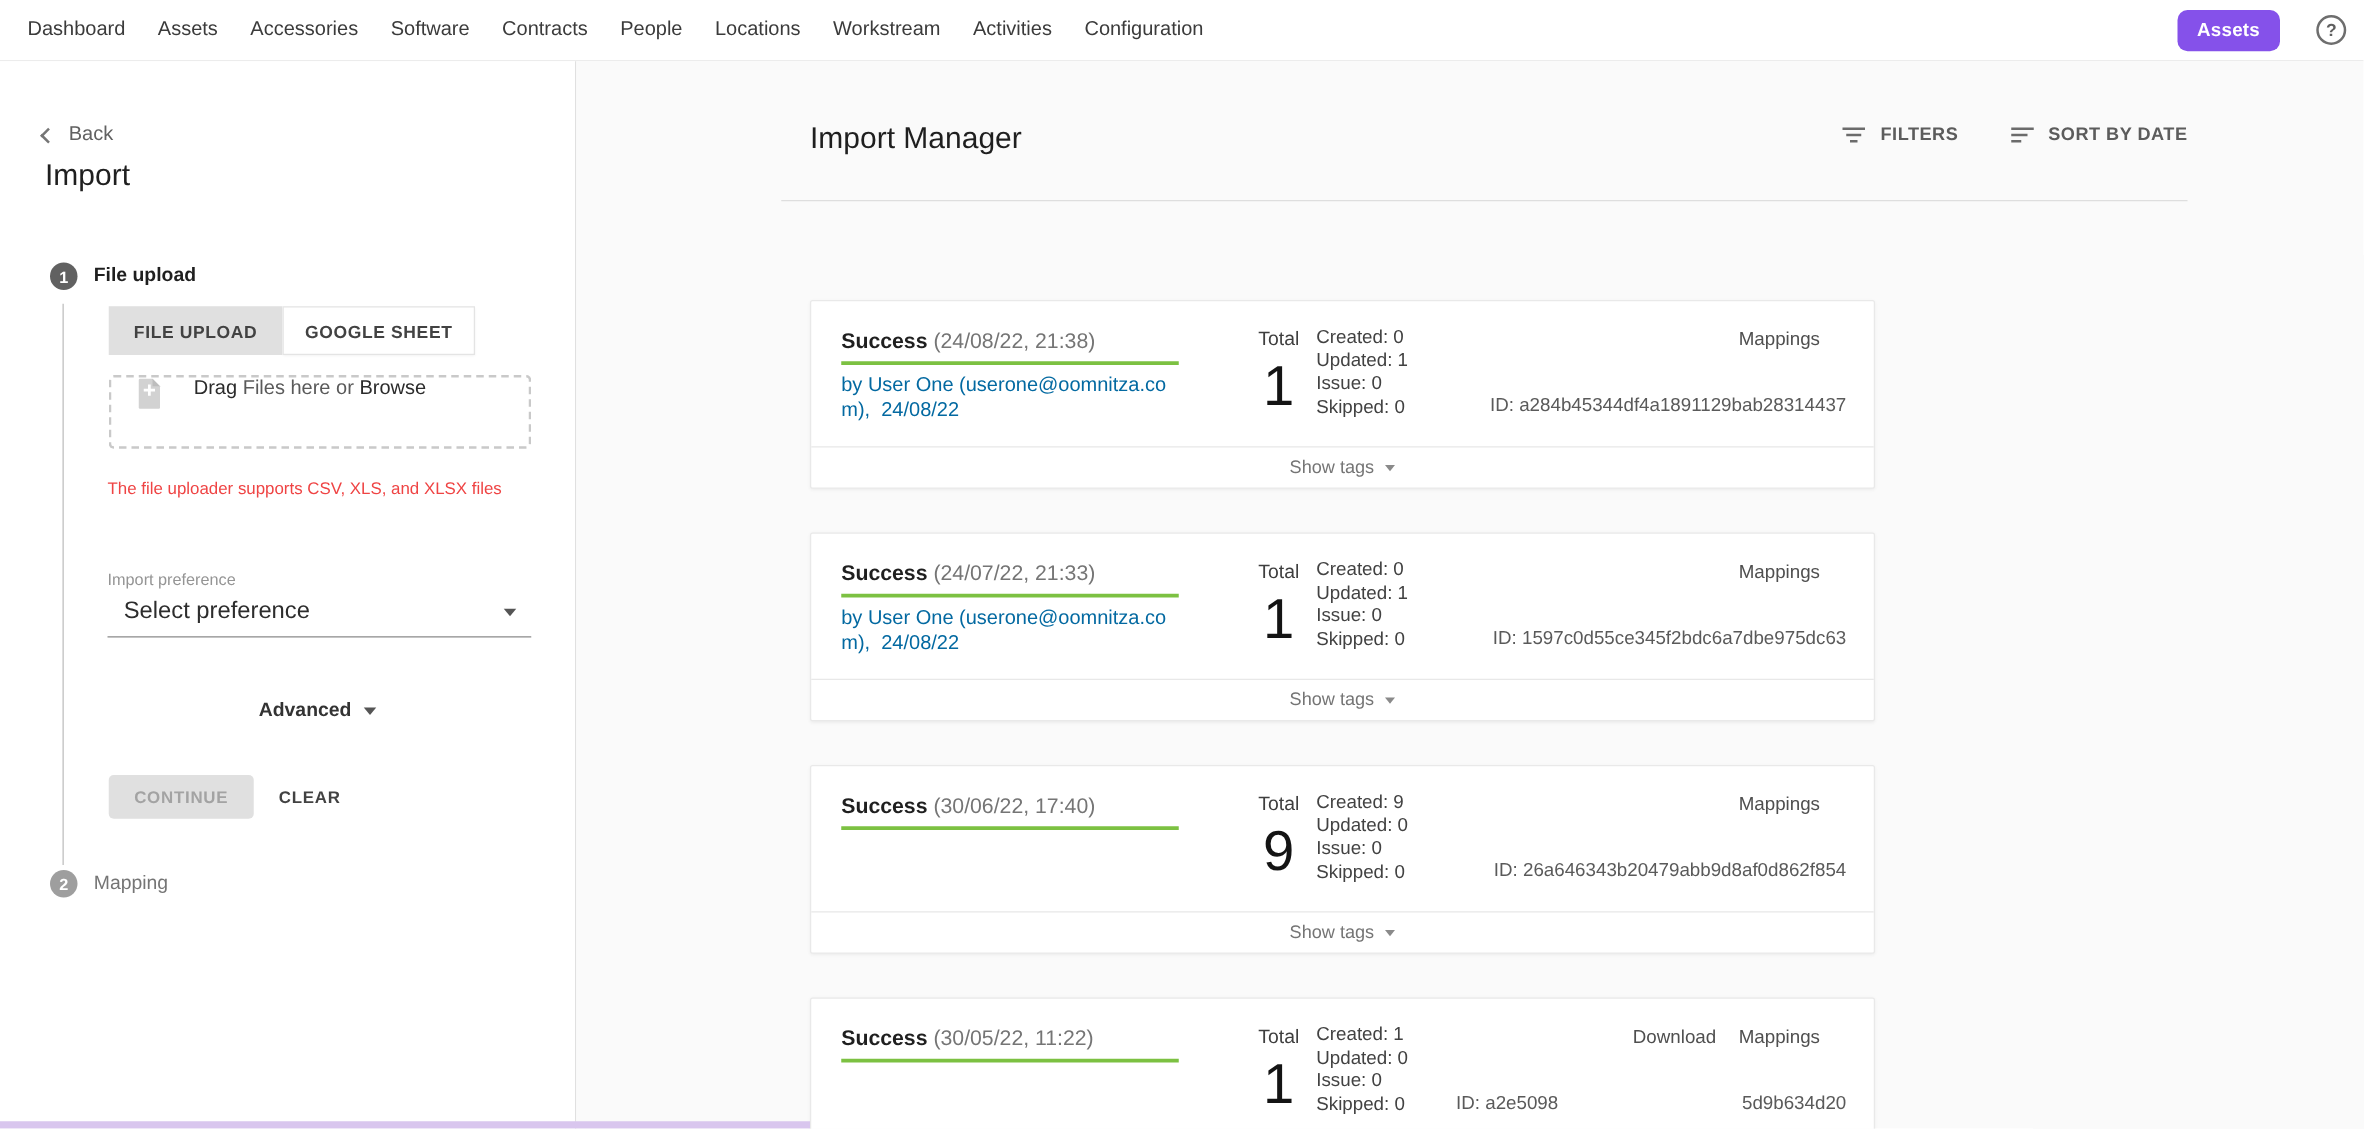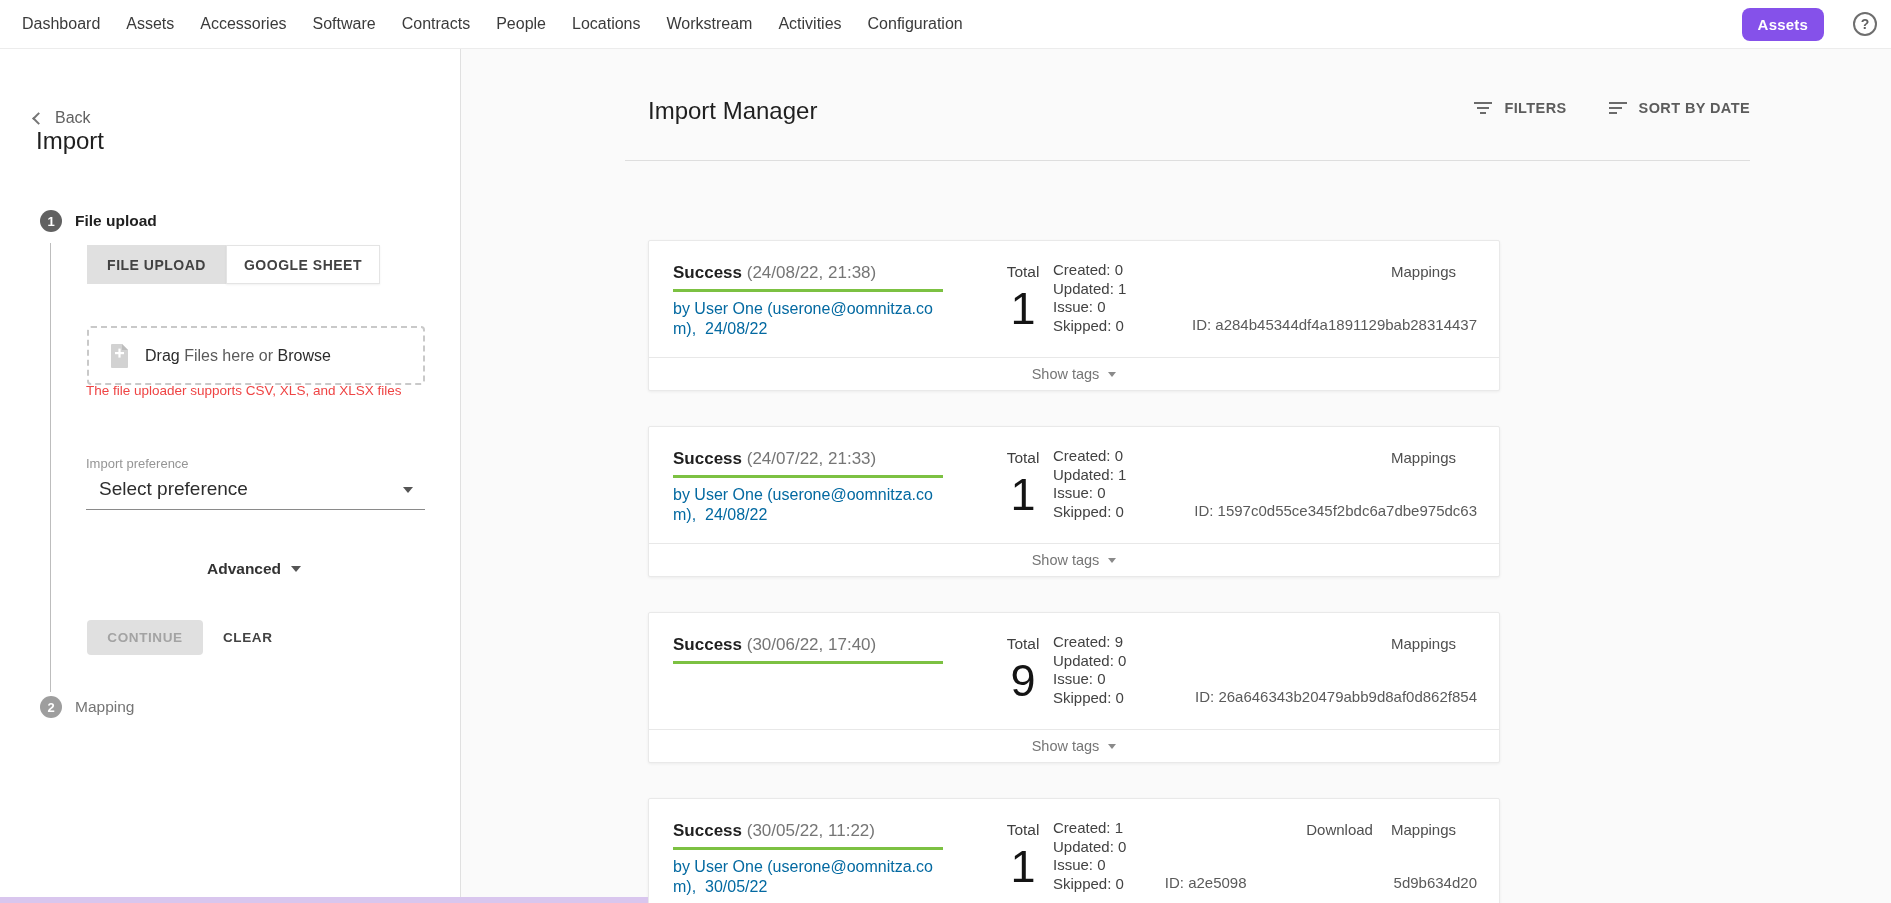--- a/index.html
+++ b/index.html
@@ -22,21 +22,21 @@
   }
   .help-circle {
     width:24px; height:24px; border-radius:50%; border:2px solid #6e6e6e; color:#5f5f5f;
     display:flex; align-items:center; justify-content:center; font-size:14px; font-weight:bold; cursor:pointer;
   }
   
   .sidebar {
     position:absolute; top:49px; left:0; width:461px; bottom:0; background:#fff;
     border-right:1px solid #e0e0e0;
   }
-  .back-row { position:absolute; left:34px; top:60px; display:flex; align-items:center; gap:12px; cursor:pointer; }
+  .back-row { position:absolute; left:34px; top:50px; display:flex; align-items:center; gap:12px; cursor:pointer; }
   .chev-left { width:9px; height:9px; border-left:2px solid #757575; border-bottom:2px solid #757575; transform:rotate(45deg); }
   .back-label { font-size:16px; color:#616161; }
   .sidebar-title { position:absolute; left:36px; top:78px; font-size:24px; font-weight:400; color:#1f1f1f; }
   .step-connector { position:absolute; left:50px; top:194px; width:1px; height:449px; background:#bdbdbd; }
   .step { position:absolute; display:flex; align-items:center; gap:13px; }
   .step1 { left:40px; top:161px; }
   .step2 { left:40px; top:647px; }
   .step-circle {
     width:22px; height:22px; border-radius:50%; color:#fff; font-size:13px; font-weight:bold;
     display:flex; align-items:center; justify-content:center; flex:0 0 22px;
@@ -46,22 +46,22 @@
   .step1 .step-label { font-size:15.5px; font-weight:bold; color:#1f1f1f; }
   .step2 .step-label { font-size:15.5px; color:#757575; }
   .tabs { position:absolute; left:87px; top:196px; display:flex; }
   .tab {
     height:39px; display:flex; align-items:center; justify-content:center;
     font-size:14px; font-weight:bold; letter-spacing:.5px; color:#424242; cursor:pointer;
   }
   .tab-active { width:139px; background:#e0e0e0; }
   .tab-inactive { width:154px; background:#fff; border:1px solid #e4e4e4; box-shadow:0 1px 2px rgba(0,0,0,.06); }
   .dropzone {
-    position:absolute; left:87px; top:277px; width:338px; height:59px;
-    border:2px dashed #c9c9c9; border-radius:4px; display:flex; align-items:center; padding-left:20px; gap:14px; cursor:pointer;
+    position:absolute; left:87px; top:251px; width:338px; height:59px;
+    border:2px dashed #c9c9c9; border-radius:4px; display:flex; align-items:flex-start; padding-left:20px; gap:24px; cursor:pointer;
   }
   .dz-text { font-size:16px; color:#5a5a5a; }
   .dz-strong { color:#2b2b2b; }
   .upload-hint { position:absolute; left:86px; top:334px; font-size:13.5px; color:#ef4444; }
   .pref-label { position:absolute; left:86px; top:407px; font-size:13px; color:#959595; }
   .select {
     position:absolute; left:86px; top:421px; width:339px; height:40px;
     border-bottom:1px solid #8a8a8a; cursor:pointer;
   }
   .select-value { position:absolute; left:13px; top:8px; font-size:19px; color:#2d2d2d; }
@@ -317,21 +317,20 @@
           <span class="caret-down"></span>
         </div>
       </article>
 
       <article class="card">
         <div class="status-line">
           <span class="status-word">Success</span>
           <span class="status-time">(30/05/22, 11:22)</span>
         </div>
         <div class="green-rule"></div>
-        <div class="byline">by User One (userone@oomnitza.com),  30/05/22</div>
         <div class="col-total">
           <div class="total-label">Total</div>
           <div class="total-value">1</div>
         </div>
         <ul class="col-stats">
           <li>Created: 1</li>
           <li>Updated: 0</li>
           <li>Issue: 0</li>
           <li>Skipped: 0</li>
         </ul>

